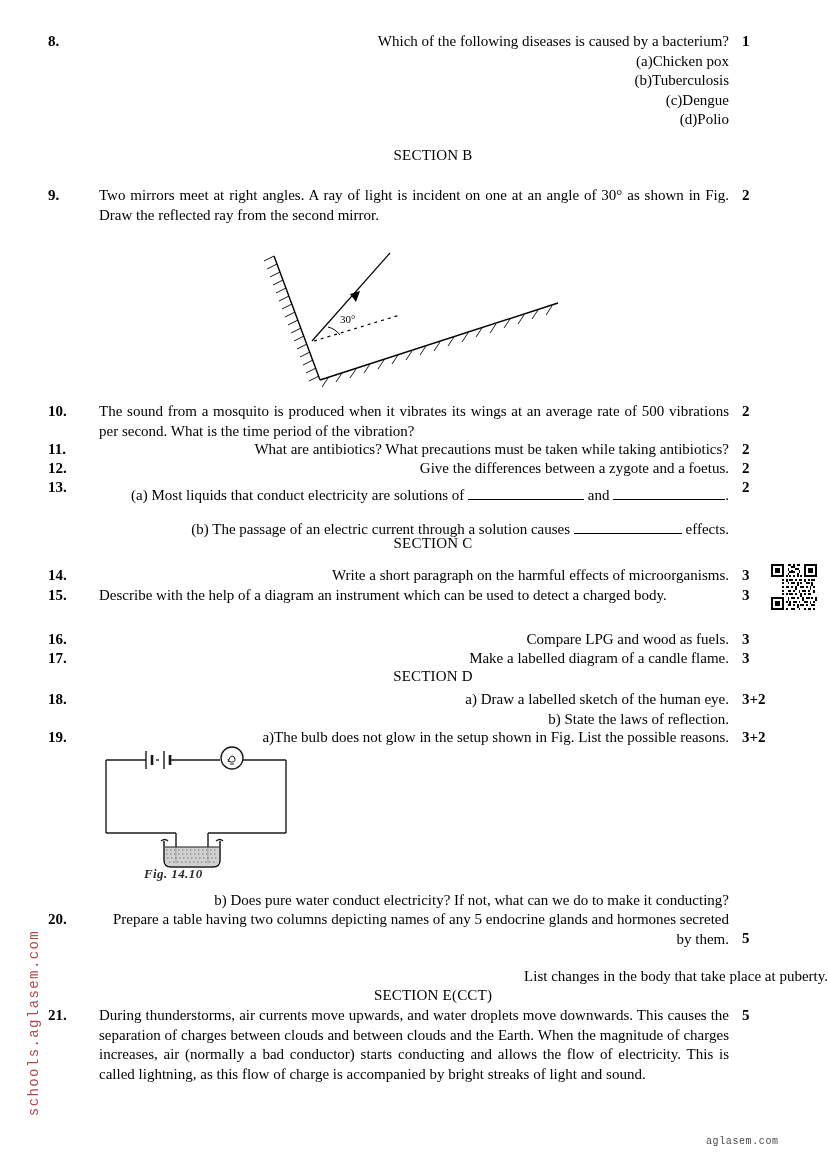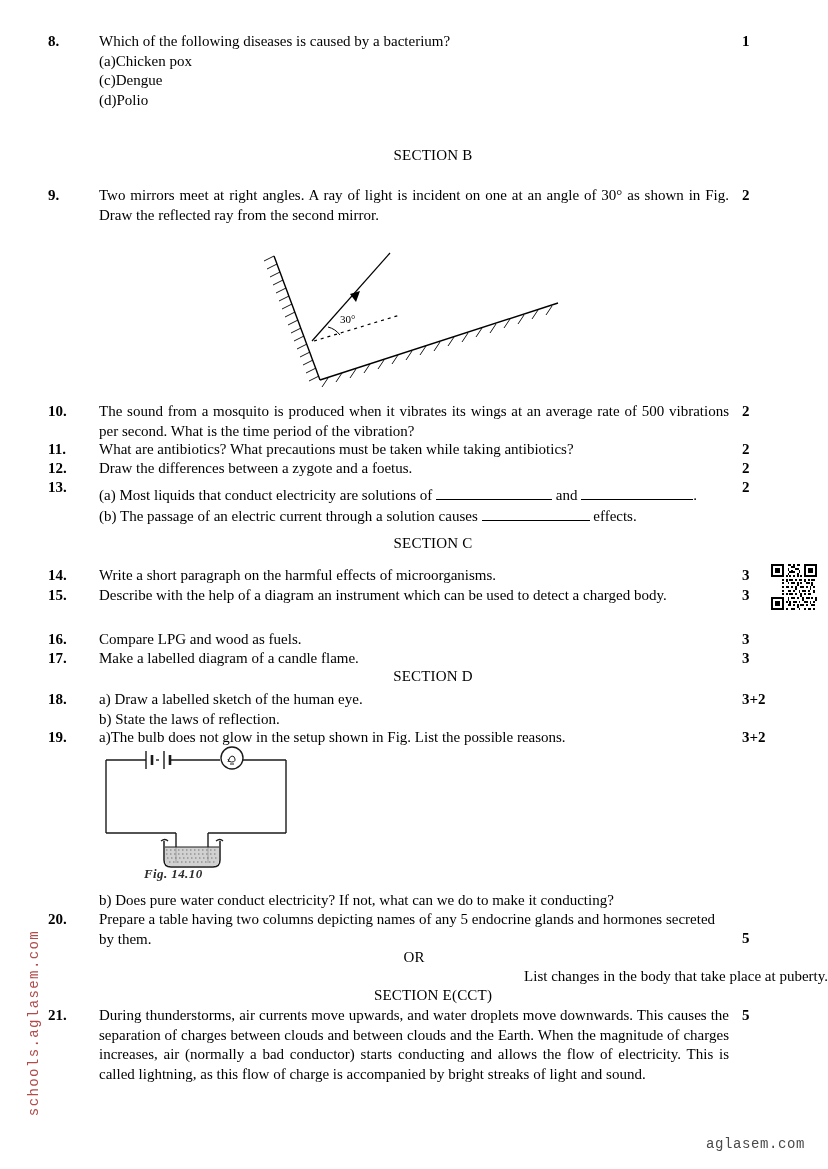--- a/index.html
+++ b/index.html
@@ -24,21 +24,21 @@
     font-weight: bold;
     font-size: 15px;
     line-height: 19px;
   }
   .qbody {
     position: absolute;
     left: 99px;
     width: 630px;
     font-size: 15px;
     line-height: 19.5px;
-    text-align: left;
+    text-align: right;
   }
   .qbody.justify {
     text-align: justify;
     text-align-last: left;
   }
   .marks {
     position: absolute;
     left: 742px;
     font-weight: bold;
     font-size: 15px;
@@ -89,21 +89,21 @@
     font-size: 14px;
     letter-spacing: 1.4px;
     color: #b24c4c;
     white-space: nowrap;
   }
   #bottom-watermark {
     position: absolute;
     left: 706px;
     top: 1136px;
     font-family: "Liberation Mono", "DejaVu Sans Mono", monospace;
-    font-size: 14px;
+    font-size: 10px;
     letter-spacing: 0.6px;
     color: #4a4a4a;
   }
 
   
   #qr-code {
     position: absolute;
     left: 771px;
     top: 564px;
     width: 46px;
@@ -139,20 +139,21 @@
 </style>
 </head>
 <body>
 
 <div id="page">
 
   <div class="qnum" style="top:32px">8.</div>
   <div class="qbody" style="top:32px">
     <span>Which of the following diseases is caused by a bacterium?</span>
     <span class="opt">(a)Chicken pox</span>
+    <span class="opt">(b)Tuberculosis</span>
     <span class="opt">(c)Dengue</span>
     <span class="opt">(d)Polio</span>
   </div>
   <div class="marks" style="top:32px">1</div>
 
   <div class="section-head" style="top:146px">SECTION B</div>
 
   <div class="qnum" style="top:186px">9.</div>
   <div class="qbody justify" style="top:186px">Two mirrors meet at right angles. A ray of light is incident on one at an angle of 30° as shown in Fig. Draw the reflected ray from the second mirror.</div>
   <div class="marks" style="top:186px">2</div>
@@ -214,30 +215,30 @@
 
   <div class="qnum" style="top:402px">10.</div>
   <div class="qbody justify" style="top:402px"> The sound from a mosquito is produced when it vibrates its wings at an average rate of 500 vibrations per second. What is the time period of the vibration?</div>
   <div class="marks" style="top:402px">2</div>
 
   <div class="qnum" style="top:440px">11.</div>
   <div class="qbody" style="top:440px">What are antibiotics? What precautions must be taken while taking antibiotics?</div>
   <div class="marks" style="top:440px">2</div>
 
   <div class="qnum" style="top:459px">12.</div>
-  <div class="qbody" style="top:459px">Draw the differences between a zygote and a foetus.</div>
+  <div class="qbody" style="top:459px">Give the differences between a zygote and a foetus.</div>
   <div class="marks" style="top:459px">2</div>
 
   <div class="qnum" style="top:478px">13.</div>
   <div class="qbody" style="top:478px">
     <span>(a)  Most   liquids   that   conduct   electricity   are   solutions   of</span>
     <span class="blank-line b1"></span>
     <span>and</span>
     <span class="blank-line b2" style="margin-top:8px"></span><span>.</span>
-    <span class="opt" style="margin-top:1px">
+    <span class="opt" style="margin-top:14px">
       <span>(b) The passage of an electric current through a solution causes</span>
       <span class="blank-line b3"></span>
       <span>effects.</span>
     </span>
   </div>
   <div class="marks" style="top:478px">2</div>
 
   <div class="section-head" style="top:534px">SECTION C</div>
 
   <div class="qnum" style="top:566px">14.</div>
@@ -424,21 +425,20 @@
     </g>
     <line x1="67" y1="101" x2="121" y2="101" stroke="#1a1a1a" stroke-width="1"></line>
   </svg>
   <div class="fig-caption">Fig. 14.10</div>
 
   <div class="qbody" style="top:891px">b) Does pure water conduct electricity? If not, what can we do to make it conducting?</div>
 
   <div class="qnum" style="top:910px">20.</div>
   <div class="qbody" style="top:910px">Prepare a table having two columns depicting names of any 5 endocrine glands and hormones secreted by them.</div>
   <div class="marks" style="top:929px">5</div>
-  <div class="centered-line" style="top:948px">OR</div>
   <div class="centered-line" style="top:967px;text-align:right">List changes in the body that take place at puberty.</div>
 
   <div class="section-head" style="top:986px">SECTION E(CCT)</div>
 
   <div class="qnum" style="top:1006px">21.</div>
   <div class="qbody justify" style="top:1006px">During thunderstorms, air currents move upwards, and water droplets move downwards. This causes the separation of charges between clouds and between clouds and the Earth. When the magnitude of charges increases, air (normally a bad conductor) starts conducting and allows the flow of electricity. This is called lightning, as this flow of charge is accompanied by bright streaks of light and sound.</div>
   <div class="marks" style="top:1006px">5</div>
 
   <div id="side-watermark">schools.aglasem.com</div>
   <div id="bottom-watermark">aglasem.com</div>

